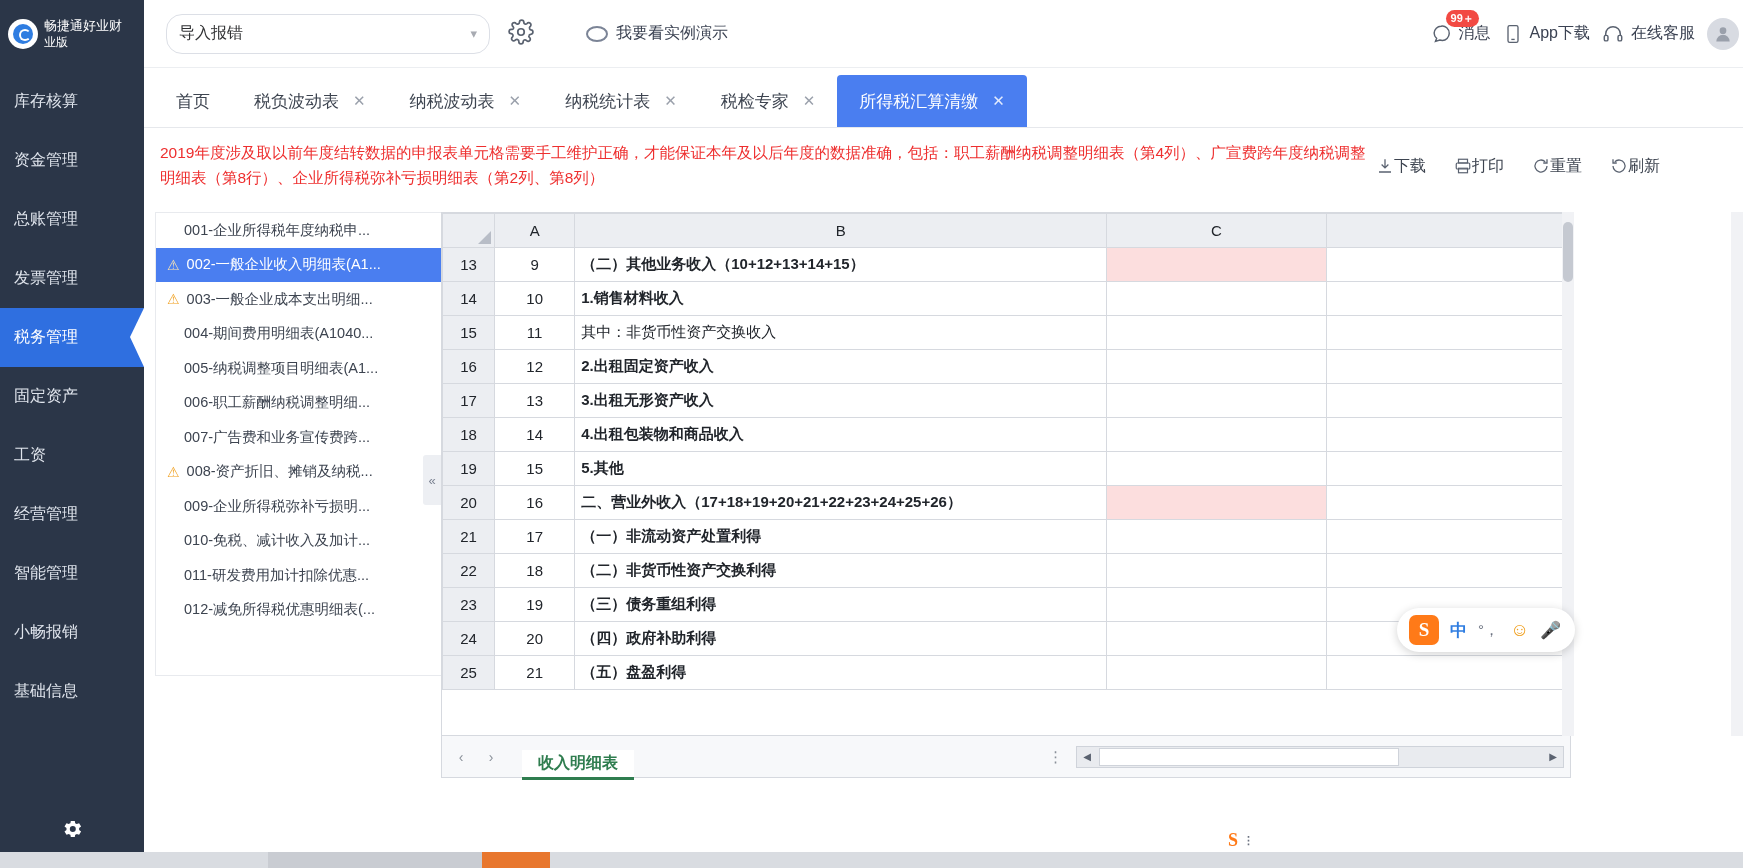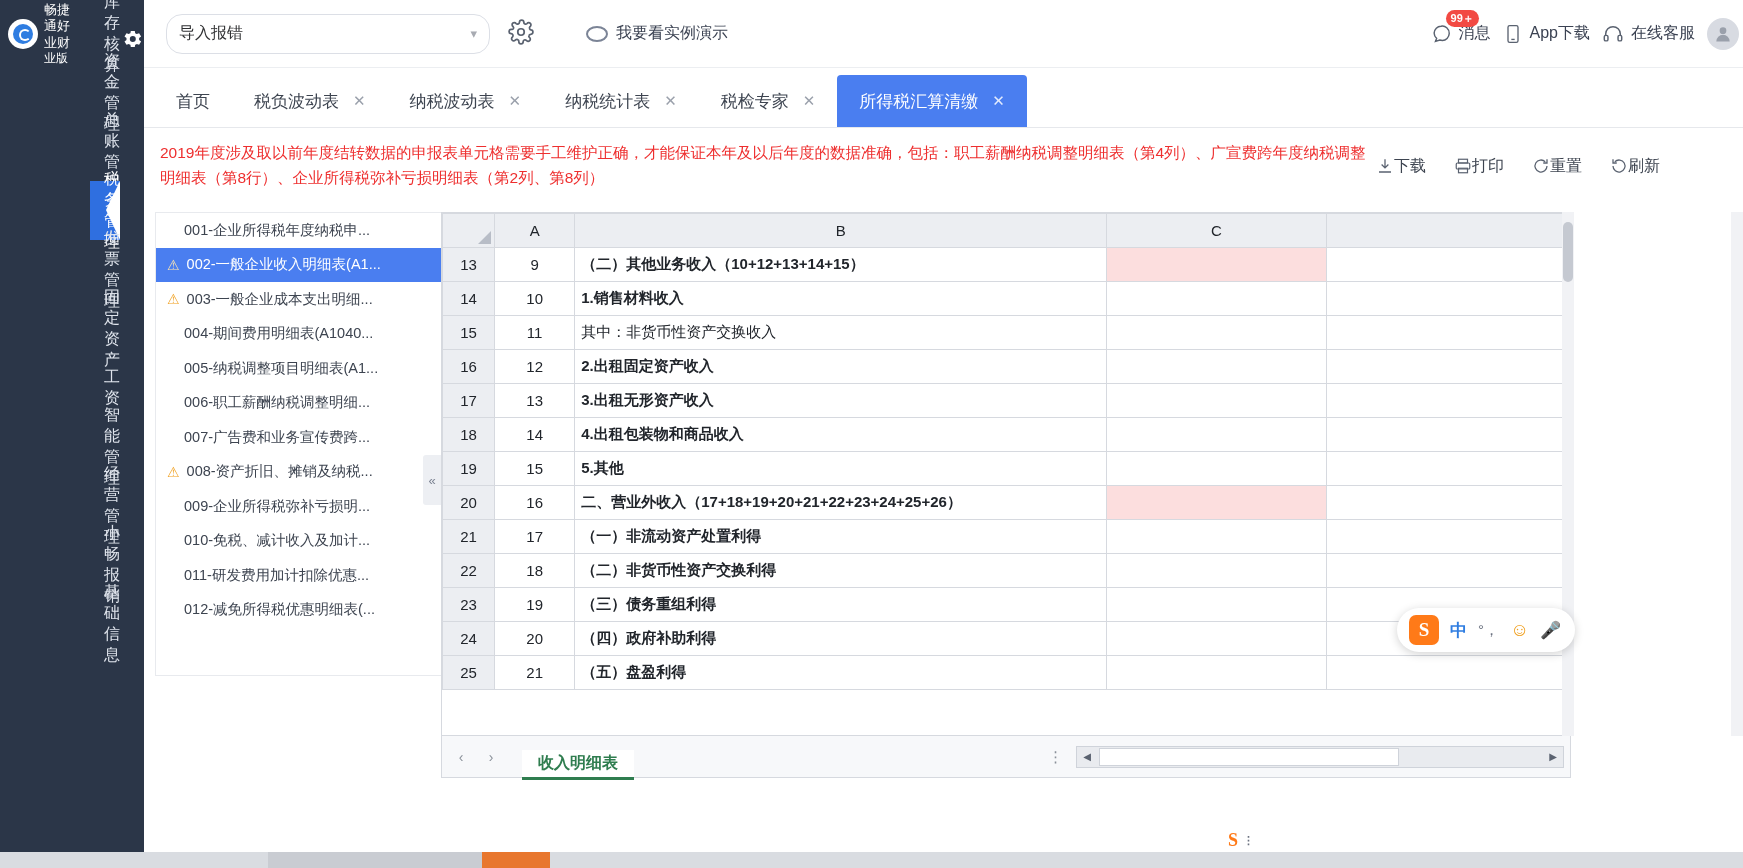--- a/index.html
+++ b/index.html
@@ -15,21 +15,21 @@
     width: 1743px; height: 868px;
     background: #ffffff;
   }
 
   
   .sidebar {
     position: absolute; left: 0; top: 0;
     width: 144px; height: 868px;
     background: #2b3648;
     color: #d7dce5;
-    display: flex; flex-direction: row;
+    display: flex; flex-direction: column;
   }
   .brand {
     height: 68px;
     display: flex; align-items: center;
     padding: 0 8px;
     color: #fff;
     gap: 6px;
   }
   .brand-logo {
     width: 30px; height: 30px; border-radius: 50%;
@@ -430,37 +430,37 @@
     <div class="nav">
       <div class="nav-item">
           <span>库存核算</span>
         </div>
       <div class="nav-item">
           <span>资金管理</span>
         </div>
       <div class="nav-item">
           <span>总账管理</span>
         </div>
+      <div class="nav-item">
+          <span>发票管理</span>
+        </div>
       <div class="nav-item active">
           <span>税务管理</span>
         </div>
       <div class="nav-item">
-          <span>发票管理</span>
-        </div>
-      <div class="nav-item">
           <span>固定资产</span>
         </div>
       <div class="nav-item">
           <span>工资</span>
         </div>
       <div class="nav-item">
+          <span>经营管理</span>
+        </div>
+      <div class="nav-item">
           <span>智能管理</span>
-        </div>
-      <div class="nav-item">
-          <span>经营管理</span>
         </div>
       <div class="nav-item">
           <span>小畅报销</span>
         </div>
       <div class="nav-item">
           <span>基础信息</span>
         </div>
     </div>
     <div class="nav-bottom">
       <svg class="gear" viewBox="0 0 24 24" fill="currentColor">

